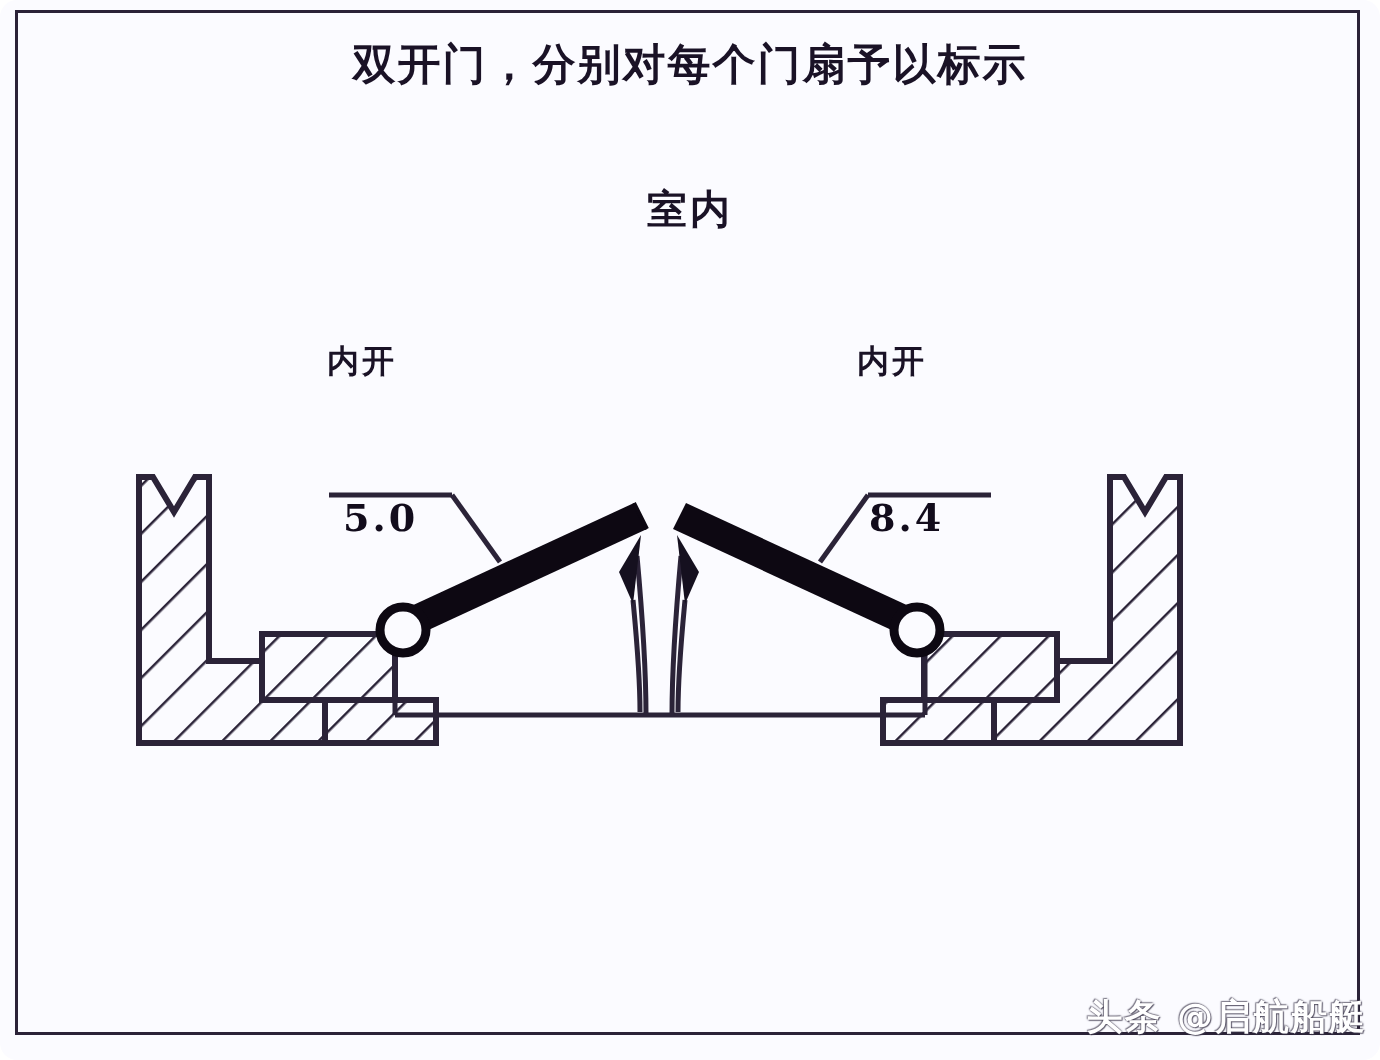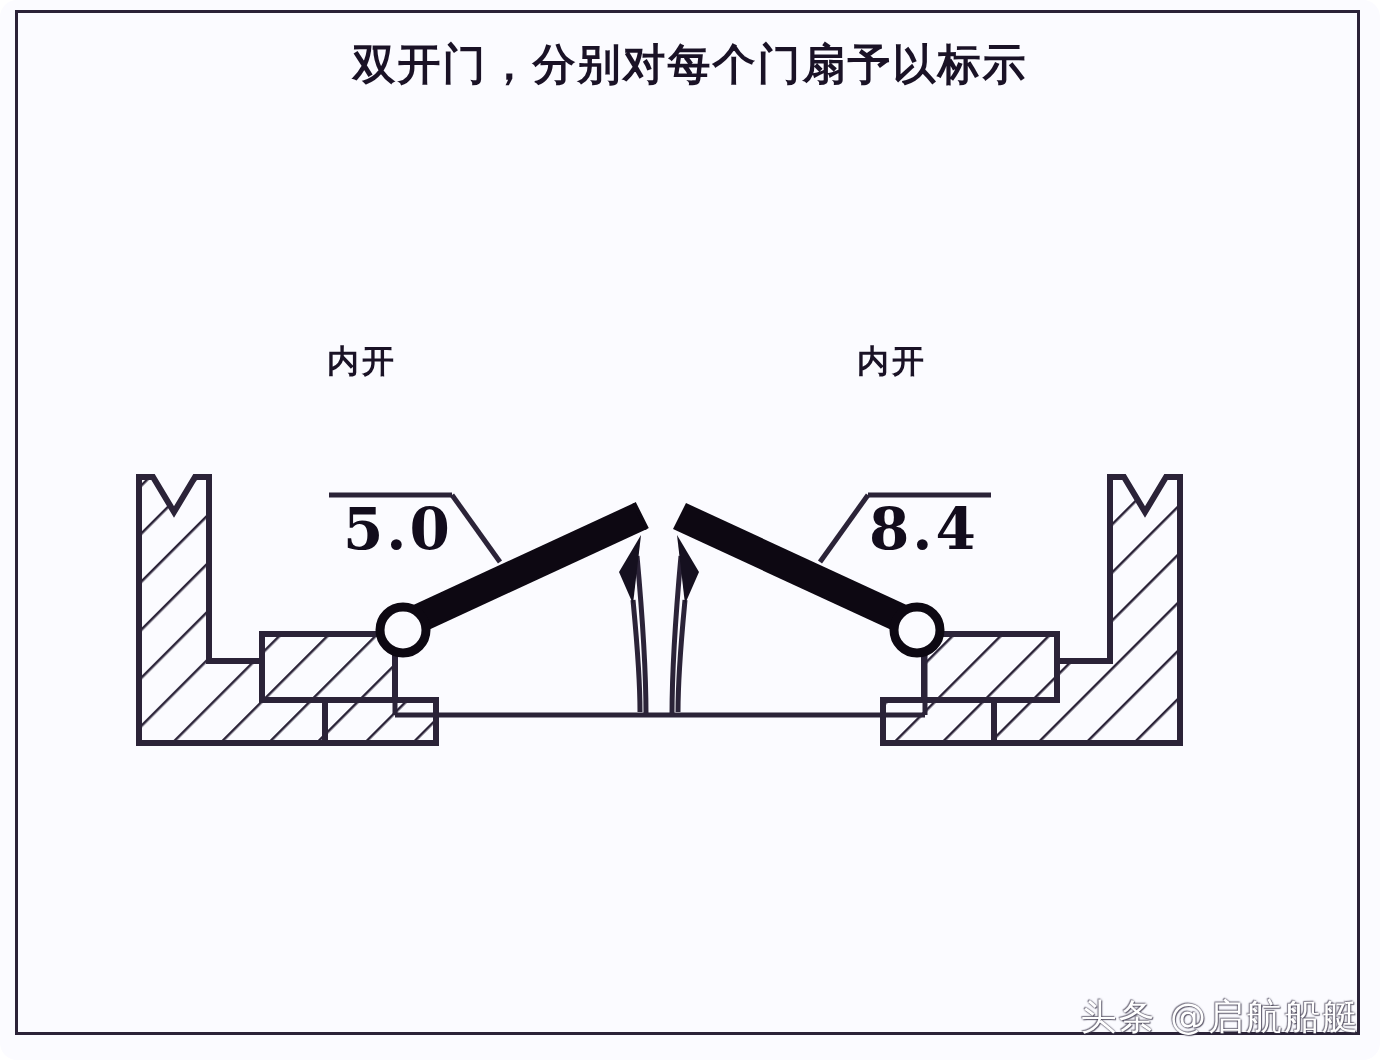--- a/index.html
+++ b/index.html
@@ -61,57 +61,58 @@
     letter-spacing: 3px;
     color: #1a1226;
     white-space: nowrap;
   }
   .swing-label.left  { left: 327px; top: 340px; }
   .swing-label.right { left: 857px; top: 340px; }
 
   .dim-label {
     position: absolute;
     font-family: "DejaVu Serif", "Liberation Serif", serif;
-    font-size: 58px;
+    font-size: 38px;
     font-weight: 700;
     color: #120c1c;
     letter-spacing: 3px;
     white-space: nowrap;
   }
   .dim-label.left  { left: 343px; top: 495px; }
   .dim-label.right { left: 869px; top: 495px; }
 
   .drawing {
     position: absolute;
     left: 0;
     top: 0;
   }
   .watermark {
     position: absolute;
-    right: 20px;
+    right: 13px;
     bottom: 18px;
     font-size: 36px;
-    font-weight: 400;
+    font-weight: 700;
     color: #ffffff;
     letter-spacing: 2px;
     text-shadow:
       0 0 2px rgba(60,55,75,0.85),
       1px 1px 1px rgba(60,55,75,0.75),
      -1px -1px 1px rgba(60,55,75,0.55);
     white-space: nowrap;
   }
 </style>
 </head>
 <body>
 
 <div class="page">
 
   <div class="page-border"></div>
 
   <div class="title">双开门，分别对每个门扇予以标示</div>
+  <div class="subtitle">室内</div>
 
   <div class="swing-label left">内开</div>
   <div class="swing-label right">内开</div>
 
   <svg class="drawing" width="1380" height="1060" viewBox="0 0 1380 1060" xmlns="http://www.w3.org/2000/svg">
     <defs>
       <pattern id="hatchL" patternUnits="userSpaceOnUse" width="34" height="34" patternTransform="rotate(45)">
         <rect width="34" height="34" fill="#fbfbff"></rect>
         <line x1="0" y1="0" x2="0" y2="34" stroke="#2b2338" stroke-width="5"></line>
       </pattern>

